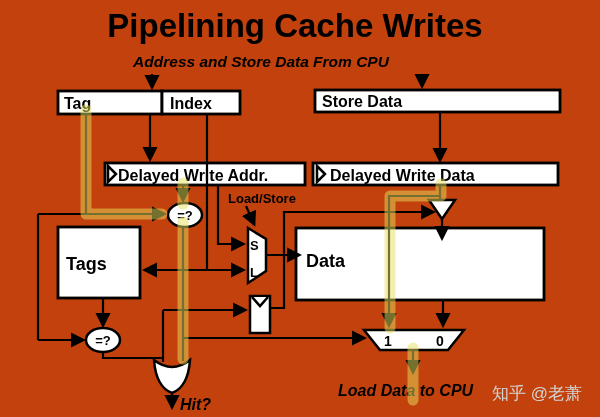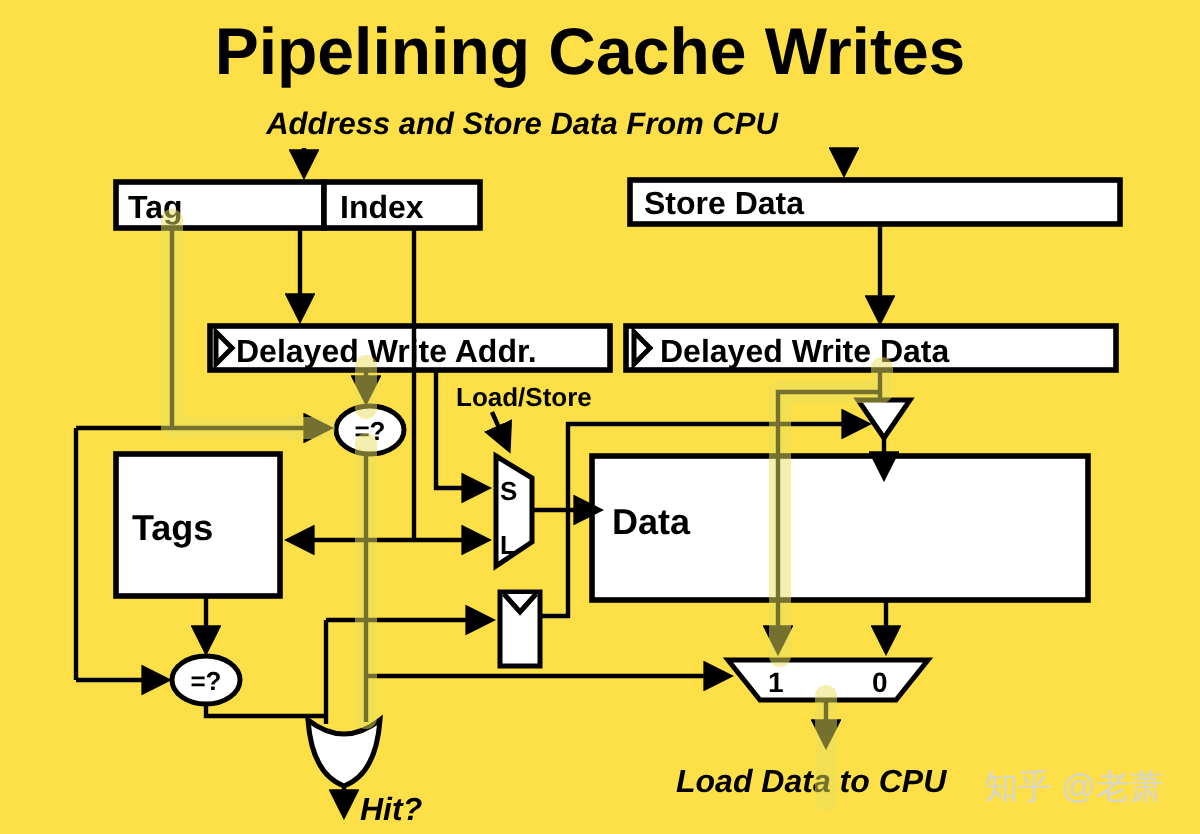--- a/index.html
+++ b/index.html
@@ -1,16 +1,16 @@
 <!DOCTYPE html>
 <html><head>
 <meta charset="utf-8">
 <style>
   html,body{margin:0;padding:0;background:#fff;}
-  #stage{position:relative;width:600px;height:417px;background:#fde047;overflow:hidden;
+  #stage{position:relative;width:600px;height:417px;background:#c2410c;overflow:hidden;
          font-family:"Liberation Sans", sans-serif;}
   svg{position:absolute;left:0;top:0;}
   text{fill:#000;}
   .boxlbl{font-size:16px;font-weight:bold;}
   .biglbl{font-size:18px;font-weight:bold;}
   .smlbl{font-size:13px;font-weight:bold;}
   .title{font-size:33px;font-weight:bold;}
   .subtitle{font-size:15.5px;font-weight:bold;font-style:italic;}
   .itlbl{font-size:16px;font-weight:bold;font-style:italic;}
   .muxnum{font-size:14px;font-weight:bold;}

